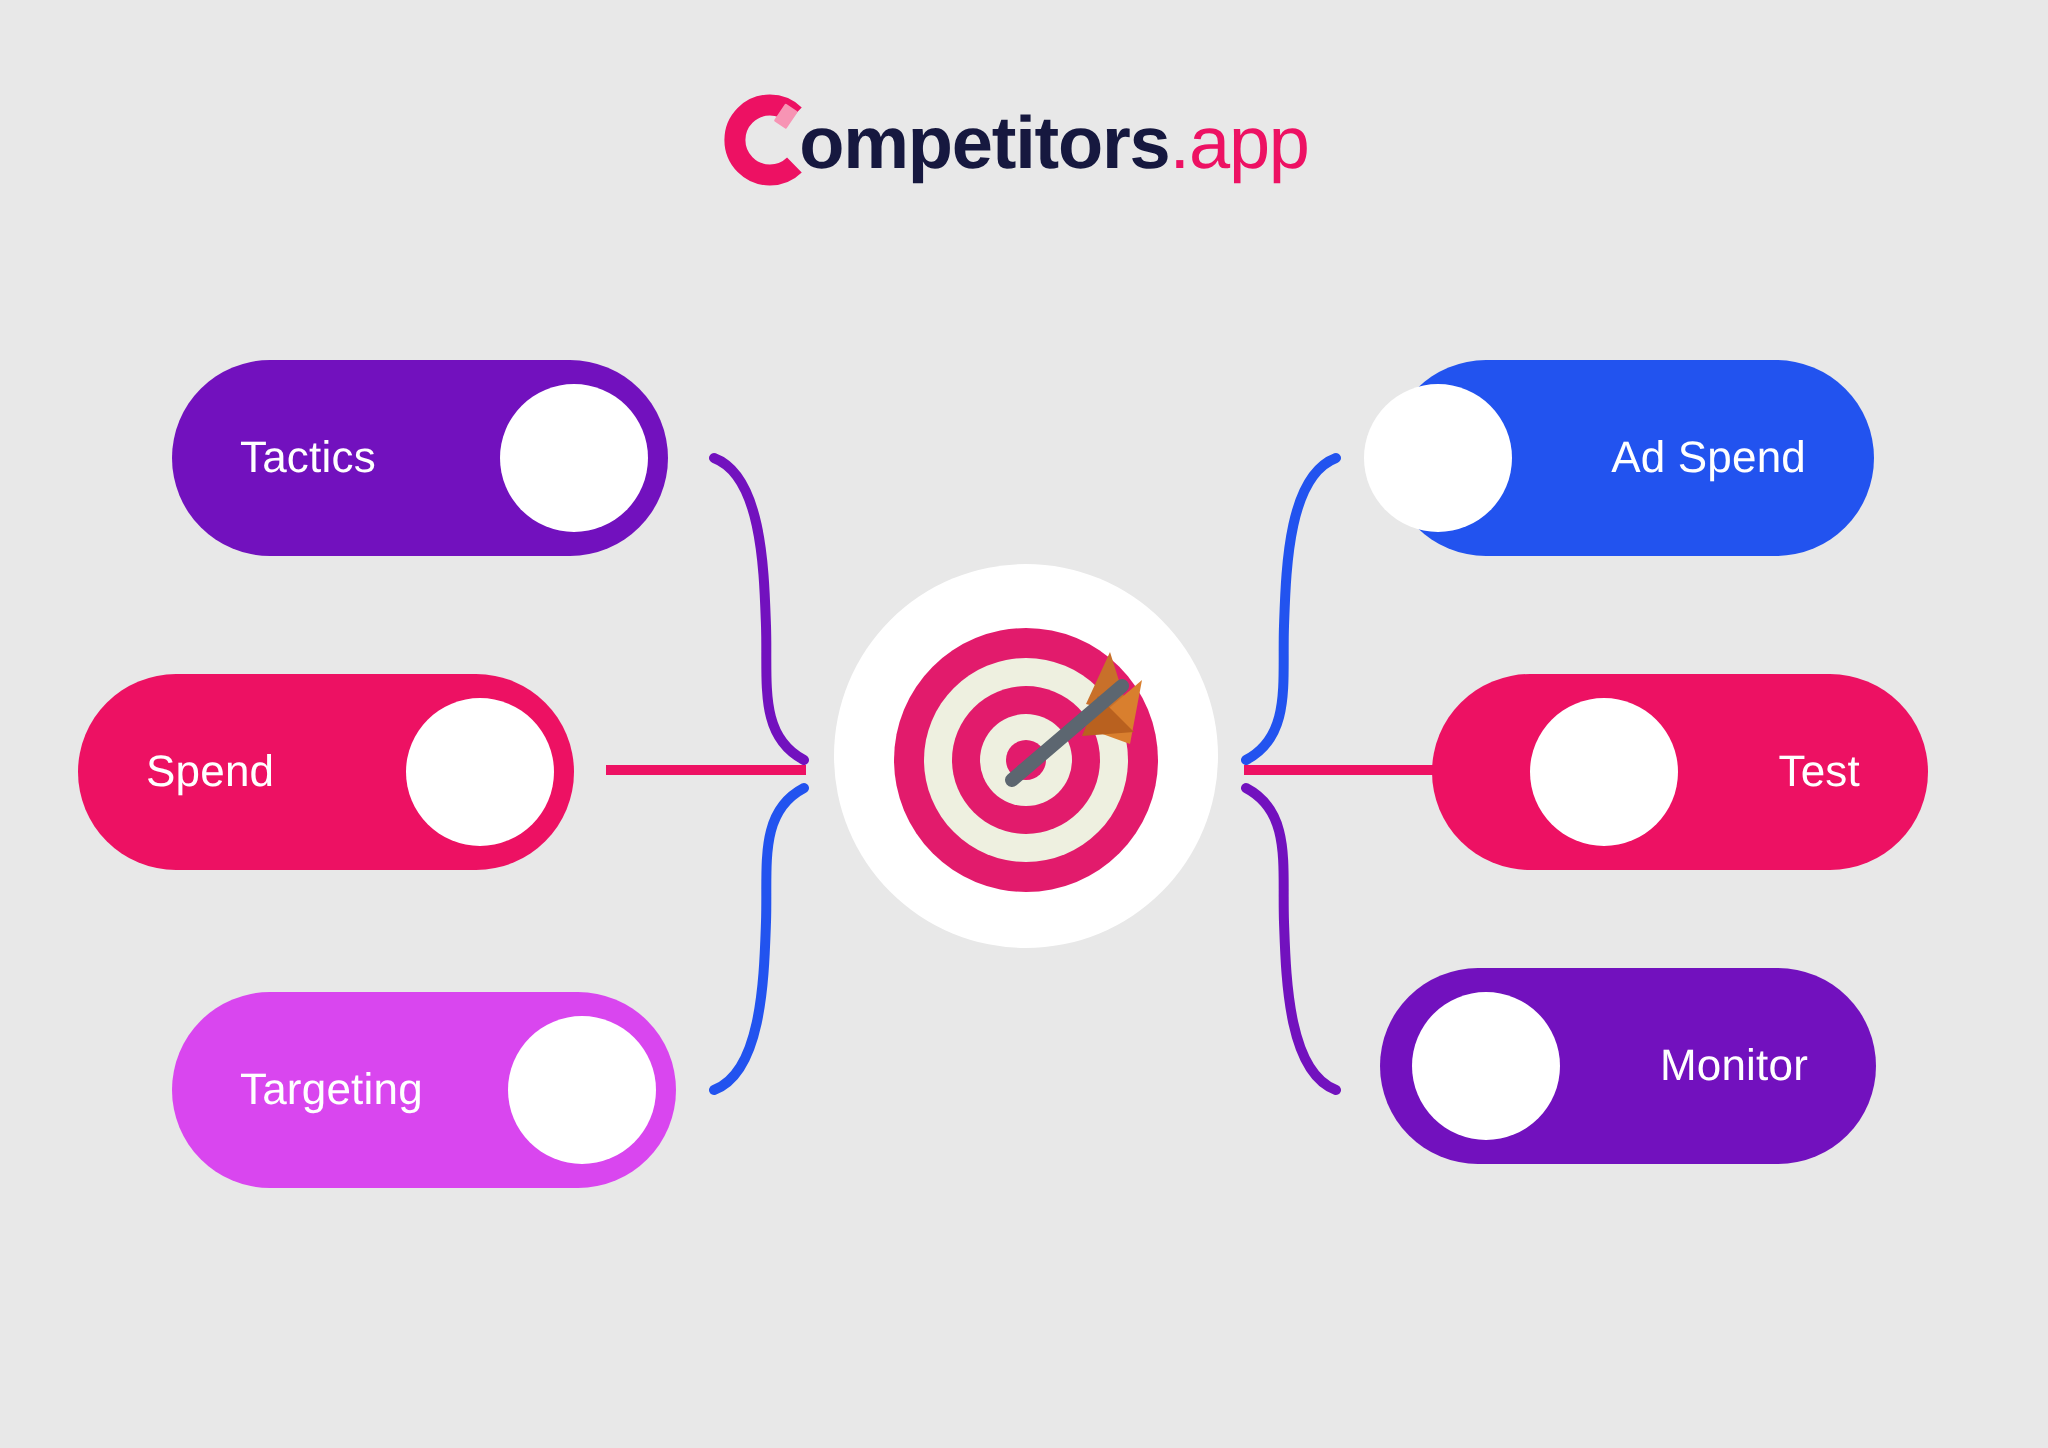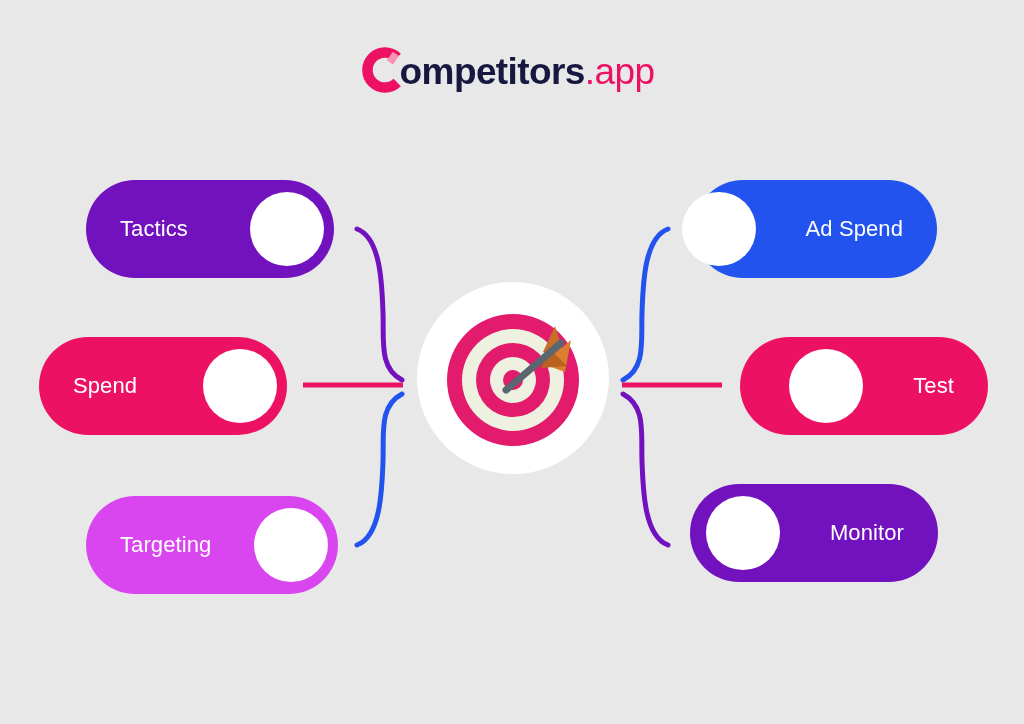--- a/index.html
+++ b/index.html
@@ -180,21 +180,21 @@
   <div class="pill left" style="left: 86px; top: 496px; width: 252px; height: 98px; background: #d946ef;">
     <span class="pill-label">Targeting</span>
     <span class="pill-knob" style="background: rgb(255, 255, 255);"></span>
   </div>
 
   <div class="pill right" style="left: 694px; top: 180px; width: 243px; height: 98px; background: rgb(34, 83, 239);">
     <span class="pill-knob" style="background: rgb(255, 255, 255);"></span>
     <span class="pill-label">Ad Spend</span>
   </div>
 
-  <div class="pill right" style="left: 740px; top: 337px; width: 248px; height: 98px; background: rgb(237, 17, 99);">
+  <div class="pill right" style="left: 716px; top: 337px; width: 248px; height: 98px; background: rgb(237, 17, 99);">
     <span class="pill-knob" style="background: rgb(255, 255, 255);"></span>
     <span class="pill-label">Test</span>
   </div>
 
   <div class="pill right" style="left: 690px; top: 484px; width: 248px; height: 98px; background: rgb(114, 17, 190);">
     <span class="pill-knob" style="background: rgb(255, 255, 255);"></span>
     <span class="pill-label">Monitor</span>
   </div>
 
 </div>

